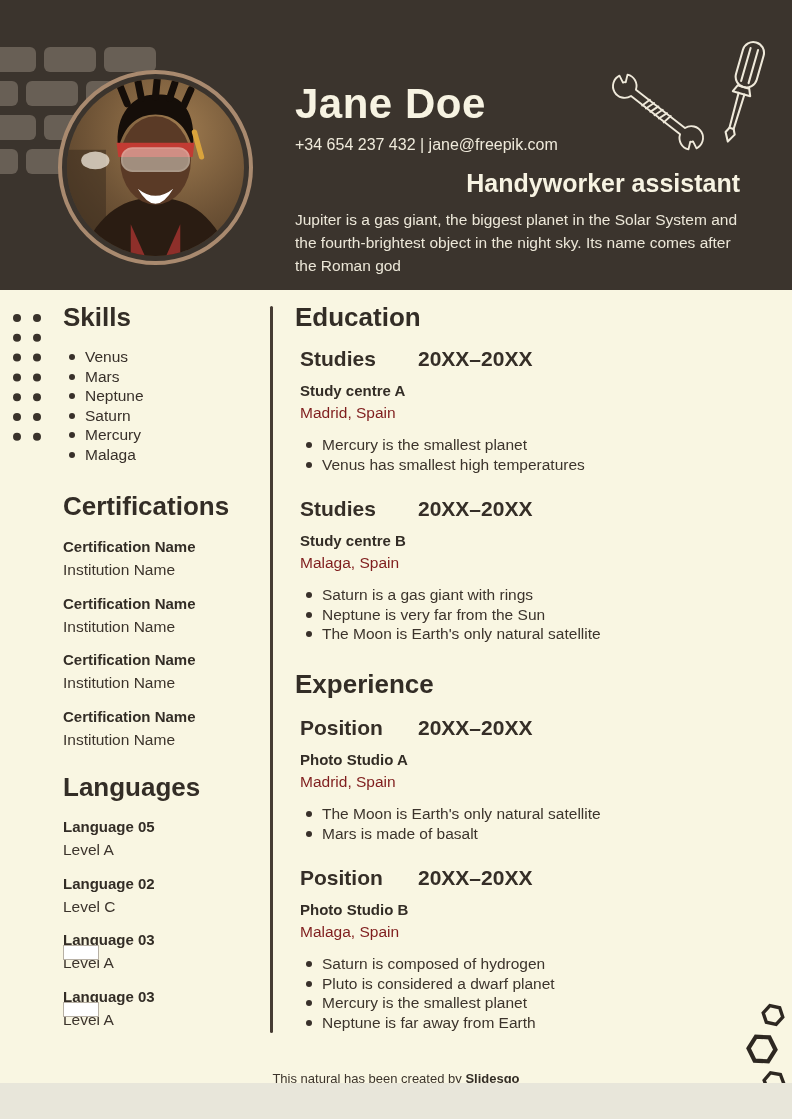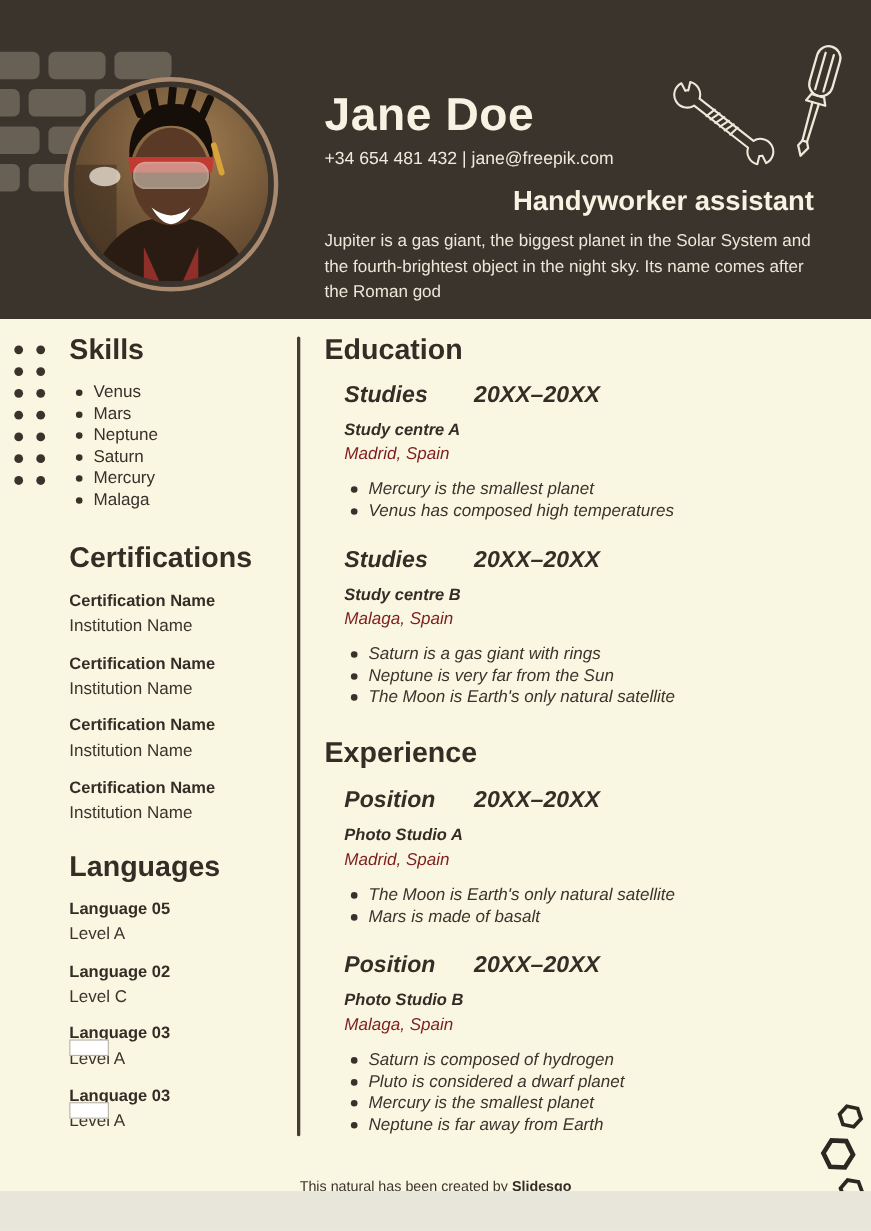--- a/index.html
+++ b/index.html
@@ -79,21 +79,21 @@
   }
   .item{position:absolute;left:63px;width:200px;}
   .item .nm{font-size:15px;font-weight:bold;line-height:18px;color:#332d26;}
   .item .sub{font-size:15.5px;line-height:18px;margin-top:5px;color:#3c342c;}
   .artifact-box{
     position:absolute;width:34px;height:13px;background:#ffffff;
     border:1px solid #b7b0a4;z-index:3;
   }
 
   
-  .entry{position:absolute;left:313px;width:460px;font-style:italic;}
+  .entry{position:absolute;left:300px;width:460px;}
   .entry .row{display:flex;font-size:21px;font-weight:bold;color:#352e27;}
   .entry .row .lbl{width:118px;}
   .entry .org{font-size:15px;font-weight:bold;margin-top:11px;color:#332d26;}
   .entry .loc{font-size:15.5px;margin-top:5px;color:#7f1d1d;}
   .rbullets{margin:13px 0 0 0;padding:0;list-style:none;}
   .rbullets li{
     font-size:15.5px;line-height:19.6px;position:relative;padding-left:22px;color:#3c342c;
   }
   .rbullets li::before{left:6px;}
 
@@ -183,21 +183,21 @@
           <path d="M28,36 L72,36 L71,44 L29,44 Z" fill="#c23b33"></path>
           <rect x="31" y="39" width="38" height="13" rx="6" fill="#ddd4c6" opacity="0.55" stroke="#efe8da" stroke-width="1"></rect>
           <path d="M40,62 Q50,70 60,62 Q50,79 40,62 Z" fill="#ffffff"></path>
           <path d="M72,30 L76,44" stroke="#d9a33c" stroke-width="3" stroke-linecap="round"></path>
         </svg>
       </div>
     </div>
 
     <div class="hdr-text">
       <h1>Jane Doe</h1>
-      <div class="contact">+34 654 481 432 | jane@freepik.com</div>
+      <div class="contact">+34 654 237 432 | jane@freepik.com</div>
       <h2>Handyworker assistant</h2>
       <p class="summary">Jupiter is a gas giant, the biggest planet in the Solar System and the fourth-brightest object in the night sky. Its name comes after the Roman god</p>
     </div>
   </header>
 
   <svg class="dots-svg" width="38" height="136" viewBox="0 0 38 136" fill="#3a332b">
     <circle cx="8" cy="8" r="4"></circle>
       <circle cx="28" cy="8" r="4"></circle>
     <circle cx="8" cy="27.8" r="4"></circle>
       <circle cx="28" cy="27.8" r="4"></circle>
@@ -273,21 +273,21 @@
 
   <div class="entry" style="top:347px">
     <div class="row">
       <span class="lbl">Studies</span>
       <span>20XX–20XX</span>
     </div>
     <div class="org">Study centre A</div>
     <div class="loc">Madrid, Spain</div>
     <ul class="rbullets">
       <li>Mercury is the smallest planet</li>
-      <li>Venus has composed high temperatures</li>
+      <li>Venus has smallest high temperatures</li>
     </ul>
   </div>
 
   <div class="entry" style="top:497px">
     <div class="row">
       <span class="lbl">Studies</span>
       <span>20XX–20XX</span>
     </div>
     <div class="org">Study centre B</div>
     <div class="loc">Malaga, Spain</div>

